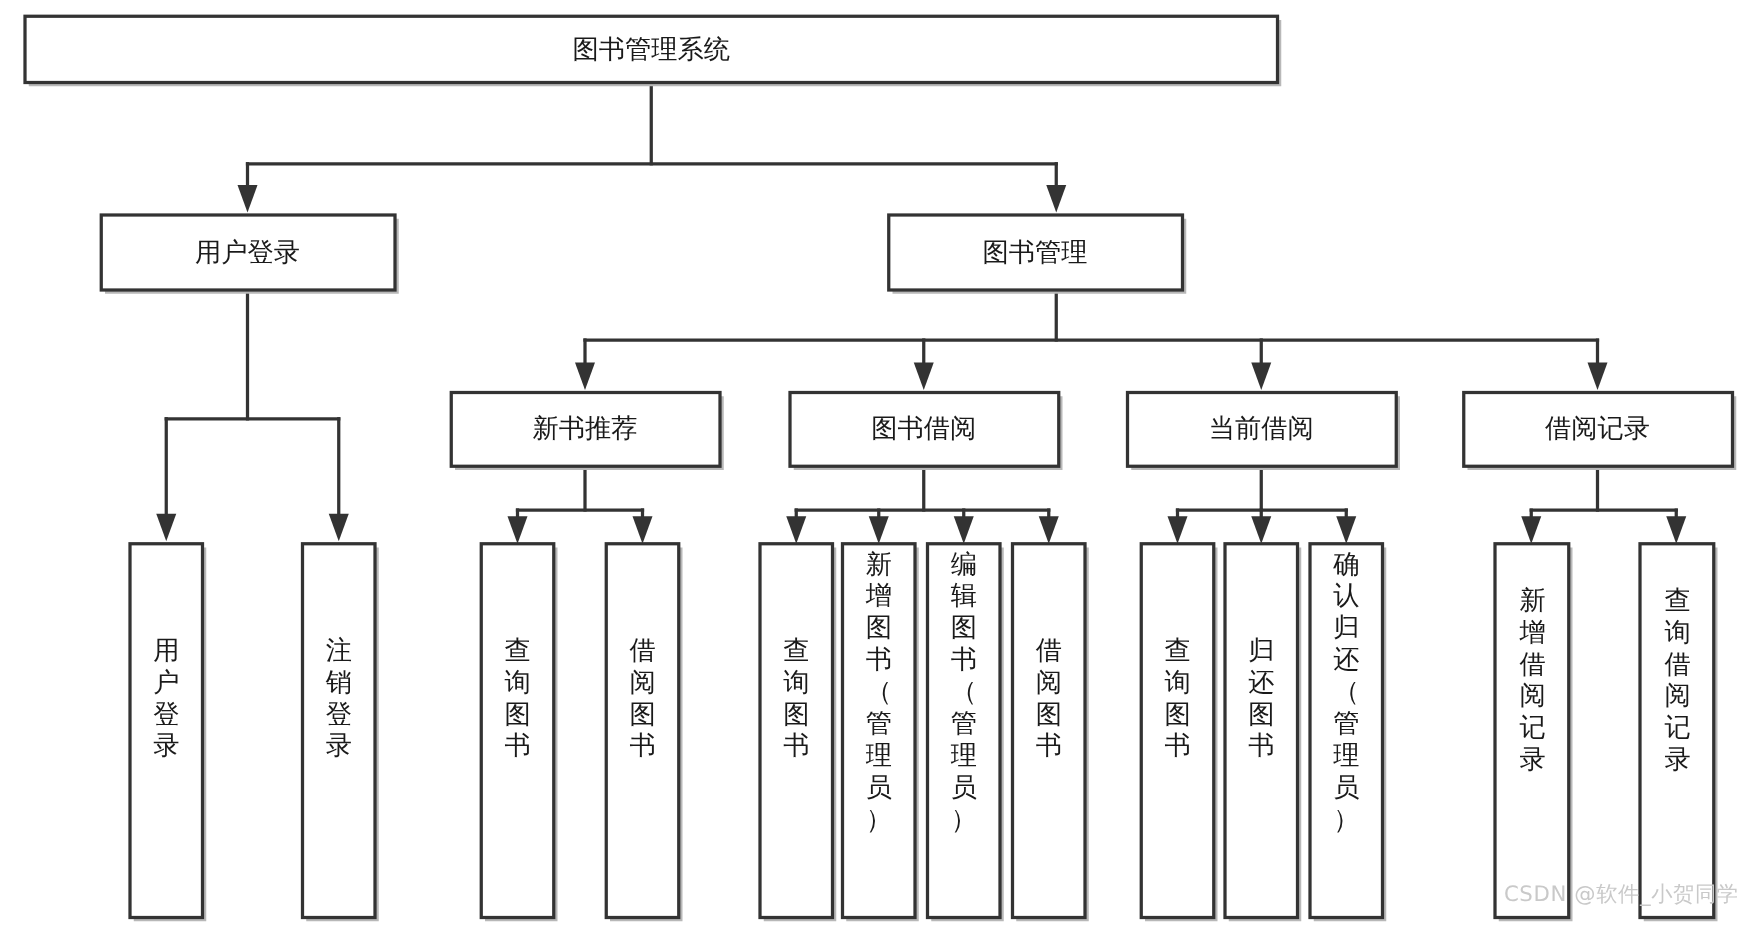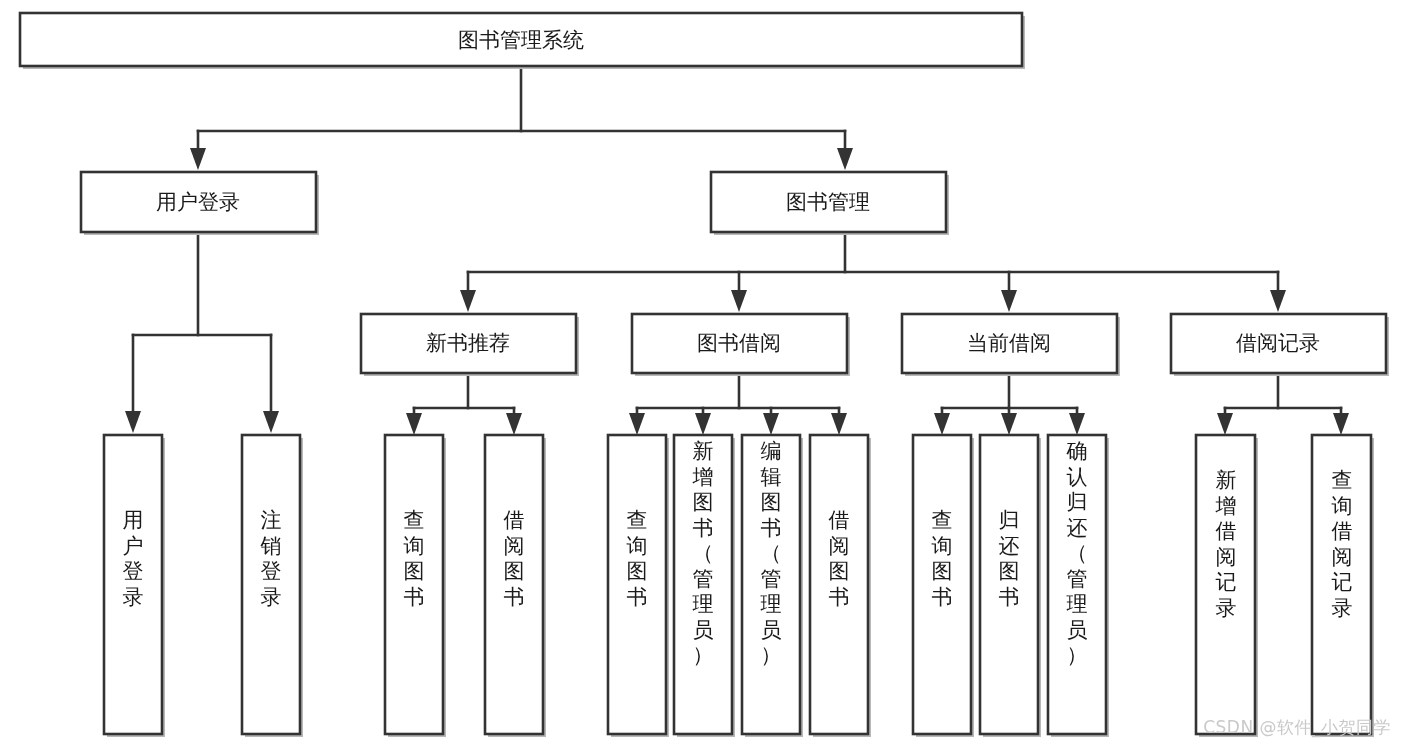--- a/index.html
+++ b/index.html
@@ -56,21 +56,21 @@
   }
   .node-label-v {
     fill: #1a1a1a;
     font-family: "DejaVu Sans", "Liberation Sans", sans-serif;
     font-size: 21px;
     text-anchor: middle;
   }
   .watermark {
     position: absolute;
     right: 14px;
-    bottom: 8px;
+    bottom: 20px;
     font-family: "DejaVu Sans", "Liberation Sans", sans-serif;
     font-size: 17px;
     color: #c9c9c9;
     letter-spacing: 0.5px;
     white-space: nowrap;
     user-select: none;
   }
 </style>
 </head>
 <body>

